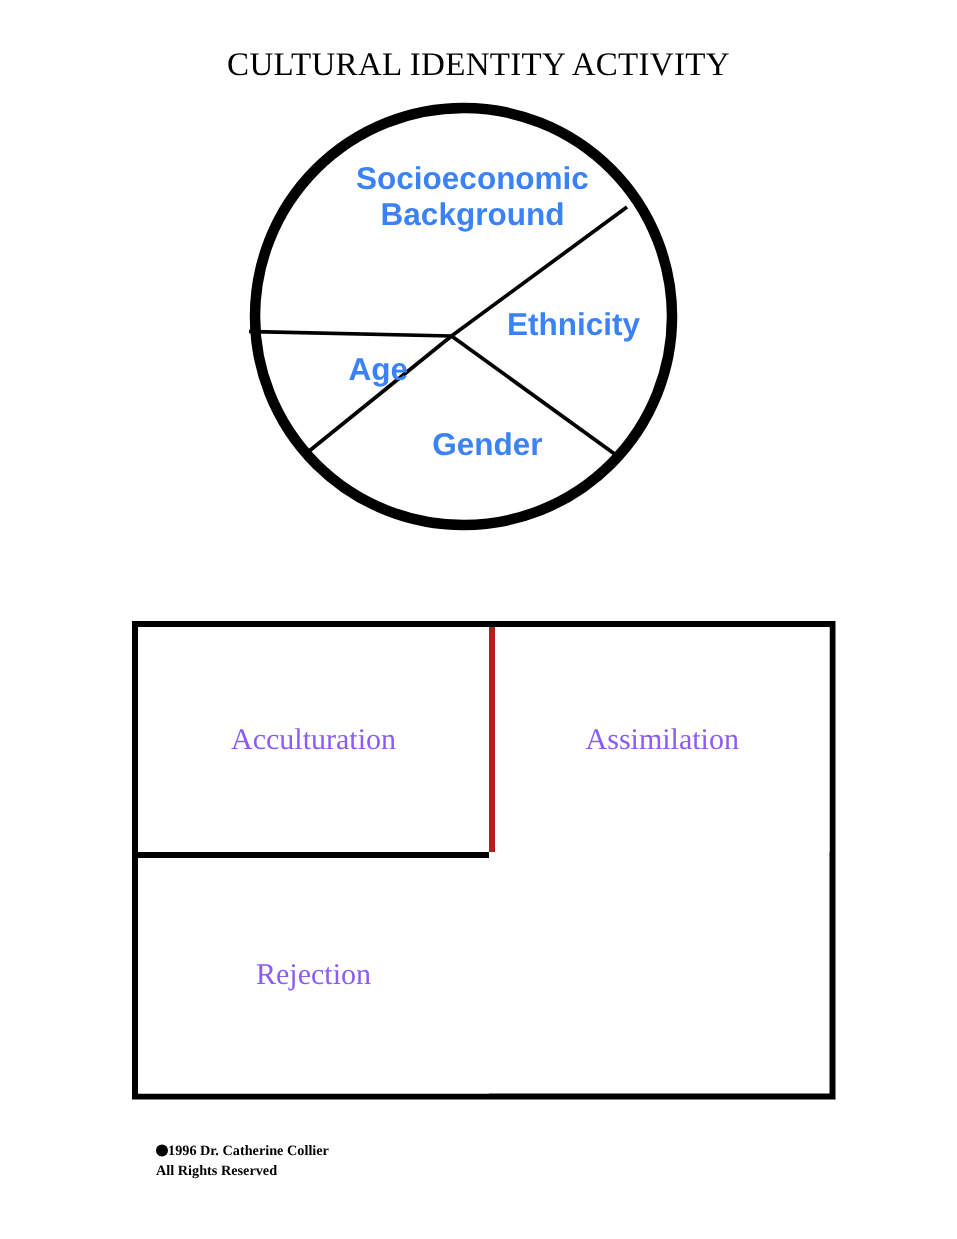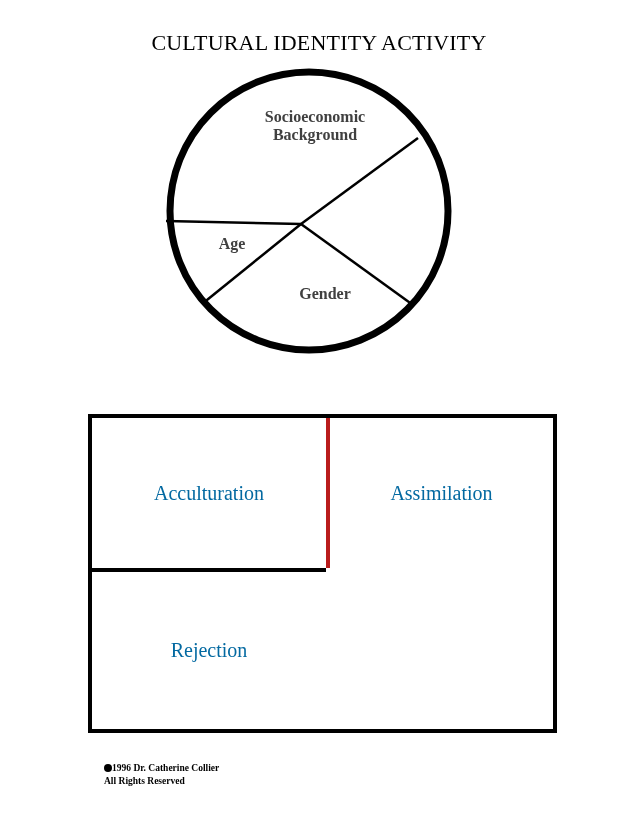--- a/index.html
+++ b/index.html
@@ -48,44 +48,44 @@
     height: 305px;
   }
   #circle-diagram svg {
     display: block;
     width: 320px;
     height: 305px;
   }
 
   .sector-label {
     position: absolute;
-    font-family: Liberation Serif, serif;
+    font-family: Liberation Sans, sans-serif;
     font-weight: 700;
-    font-size: 16px;
+    font-size: 21px;
     line-height: 1.12;
-    color: #404040;
+    color: #3b82f6;
     white-space: pre-line;
     text-align: center;
   }
   #label-socioeconomic {
     left: 70px;
     top: 48px;
     width: 190px;
   }
   #label-ethnicity {
     left: 188px;
     top: 145px;
     width: 120px;
     text-align: left;
   }
   #label-age {
     left: 42px;
     top: 175px;
     width: 80px;
-    text-align: center;
+    text-align: right;
   }
   #label-gender {
     left: 120px;
     top: 225px;
     width: 110px;
     text-align: center;
   }
 
   
   #quadrant-table {
@@ -102,21 +102,21 @@
     background: #ffffff;
   }
   .quad-cell {
     position: relative;
     display: flex;
     align-items: center;
     justify-content: center;
     font-family: "Liberation Serif", "DejaVu Serif", serif;
     font-size: 20px;
     font-weight: 400;
-    color: #0369a1;
+    color: #8b5cf6;
     box-sizing: border-box;
     background: #ffffff;
   }
   .quad-cell.col-right { border-left: 4px solid #b91c1c; }
   .quad-cell.row-bottom { border-top: 4px solid #000; }
 
   
   #footer {
     position: absolute;
     left: 88px;
@@ -157,20 +157,21 @@
       <line x1="151" y1="164" x2="268" y2="78" stroke="#000000" stroke-width="2.5"></line>
 
       <line x1="151" y1="164" x2="263" y2="245" stroke="#000000" stroke-width="2.5"></line>
 
       <line x1="151" y1="164" x2="52" y2="244" stroke="#000000" stroke-width="2.5"></line>
     </svg>
 
     <div class="sector-label" id="label-socioeconomic">Socioeconomic
 Background</div>
 
+    <div class="sector-label" id="label-ethnicity">Ethnicity</div>
 
     <div class="sector-label" id="label-age">Age</div>
 
     <div class="sector-label" id="label-gender">Gender</div>
   </div>
 
   <div id="quadrant-table">
     <div class="quad-cell col-left row-top">Acculturation</div>
     <div class="quad-cell col-right row-top">Assimilation</div>
     <div class="quad-cell col-left row-bottom">Rejection</div>

